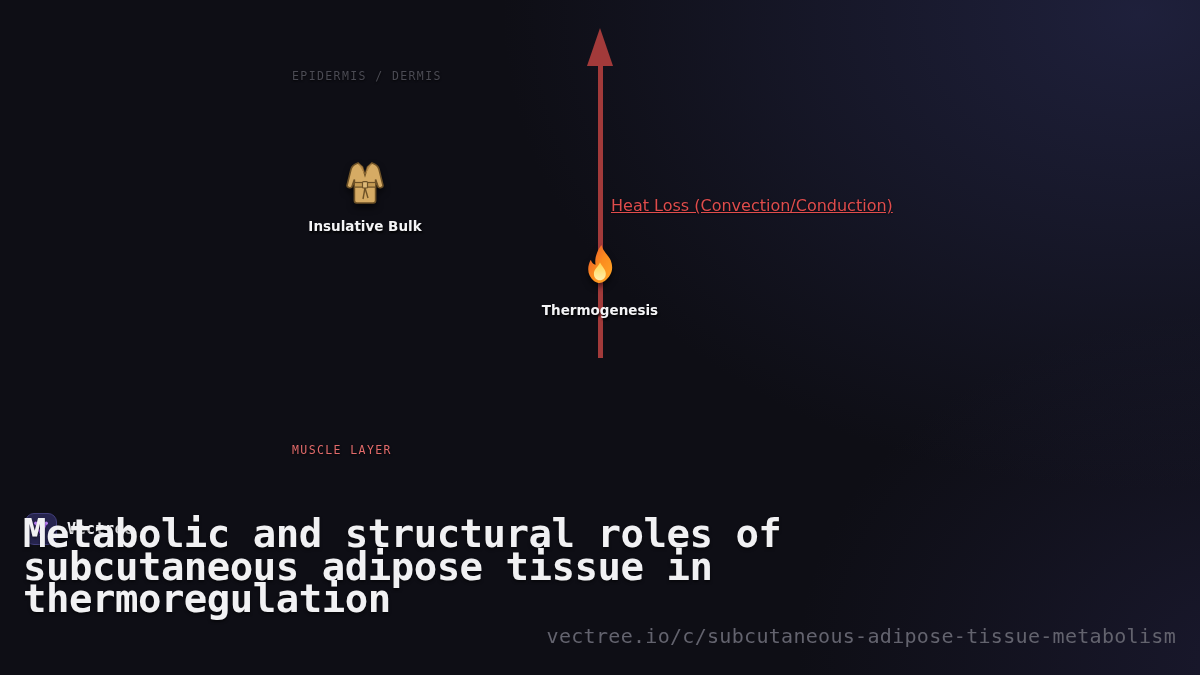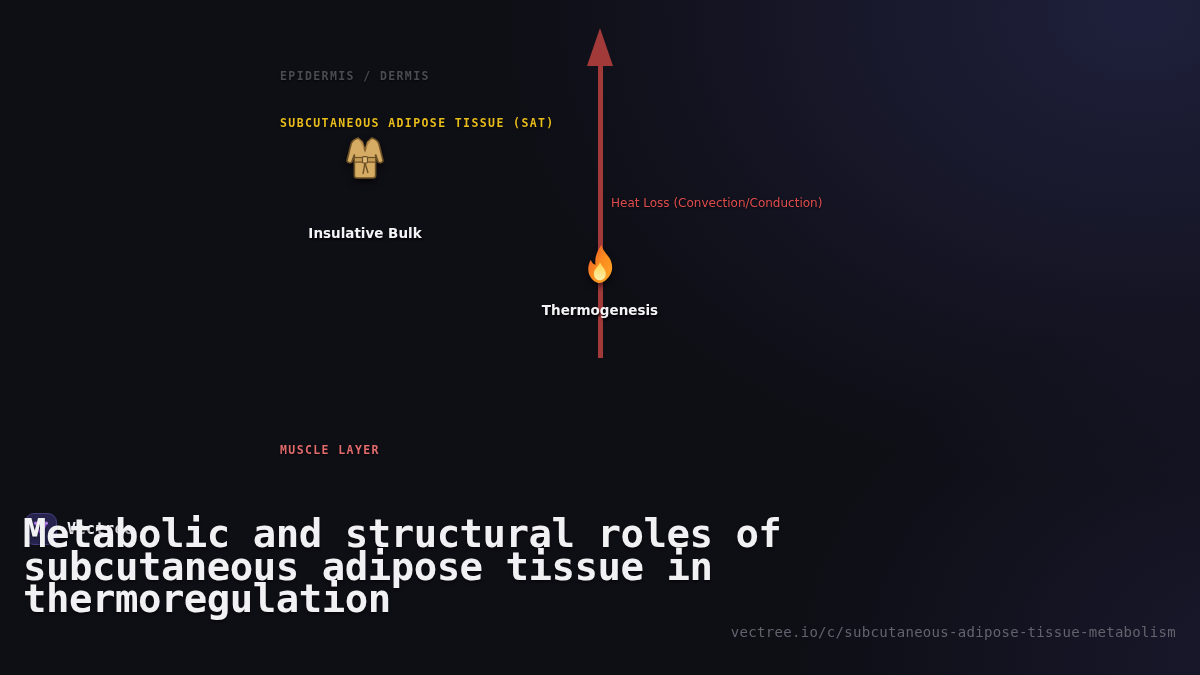--- a/index.html
+++ b/index.html
@@ -8,60 +8,61 @@
     position:relative; width:1200px; height:675px; overflow:hidden;
     font-family:"DejaVu Sans Mono","Liberation Mono",monospace;
     background:
       radial-gradient(1100px 820px at 95% 2%, rgba(36,38,72,.75) 0%, rgba(36,38,72,0) 58%),
       radial-gradient(820px 640px at 104% 98%, rgba(36,34,68,.5) 0%, rgba(36,34,68,0) 55%),
       #0e0e15;
   }
 
   
   .section-label {
-    position:absolute; left:280px;
-    font-weight:bold; font-size:11.5px; letter-spacing:1.4px;
+    position:absolute; left:292px;
+    font-weight:normal; font-size:11.5px; letter-spacing:1.4px;
     text-shadow:0 1px 2px rgba(0,0,0,.7);
     white-space:nowrap;
   }
   .section-epidermis { top:69px;  color:#4b4b54; }
   .section-sat       { top:116px; color:#e9bd1c; }
   .section-muscle    { top:403px; color:#e26b6b;margin-top:40px; }
 
   
   .arrow-shaft {
     position:absolute; left:598px; top:60px; width:4.5px; height:298px;
     background:#a23a3a; z-index:1;
   }
   .arrow-head {
     position:absolute; left:587px; top:28px; width:0; height:0; z-index:1;
     border-left:13.5px solid transparent; border-right:13.5px solid transparent;
     border-bottom:38px solid #a23a3a;
   }
   .heat-label {
     position:absolute; left:611px; top:196px; z-index:2;
     font-family:"DejaVu Sans","Liberation Sans",sans-serif;
-    font-size:12px; color:#e04c4c; white-space:nowrap;
+    font-size:16px; color:#e04c4c; white-space:nowrap;
     text-shadow:0 1px 2px rgba(0,0,0,.6);
+    text-decoration:underline;
   }
 
   
   .node {
     position:absolute; width:240px; z-index:2;
     display:flex; flex-direction:column; align-items:center;
   }
   .node-icon { width:48px; height:48px; filter:drop-shadow(0 4px 3px rgba(0,0,0,.55)); }
   .node-label {
     margin-top:12px;
     font-family:"DejaVu Sans","Liberation Sans",sans-serif;
     font-weight:bold; font-size:13.5px; color:#f4f4f6;
     text-shadow:1px 2px 2px rgba(0,0,0,.9);
     white-space:nowrap;
   }
-  .node-insulative    { left:245px; top:133px;gap:32px; }
+  .node-insulative    { left:245px; top:158px; }
   .node-vasomotor     { left:715px; top:147px; }
   .node-thermogenesis { left:480px; top:242px; }
   .node-adipokine     { left:480px; top:430px; }
 
   
   .brand-row { position:absolute; left:25px; top:513px; display:flex; align-items:center; z-index:3; }
   .brand-logo {
     width:32px; height:32px; border-radius:9px;
     background:#26244e; border:1.5px solid #413e7a;
     display:flex; align-items:center; justify-content:center;
@@ -70,30 +71,29 @@
     margin-left:10px; font-weight:bold; font-size:15px; color:#f2f2f4; letter-spacing:.5px;
   }
   .poster-title {
     position:absolute; left:23px; top:518px; z-index:3;
     font-weight:bold; font-size:39px; line-height:32.5px;
     color:#f1f1f3; white-space:pre-line; letter-spacing:-.5px;
     text-shadow:0 2px 3px rgba(0,0,0,.5);
   }
   .poster-url {
     position:absolute; right:24px; top:624px; z-index:3;
-    font-size:14px; color:#63636e; letter-spacing:.3px;
+    font-size:20px; color:#63636e; letter-spacing:.3px;
   }
 </style>
 </head>
 <body>
 
 <div class="canvas">
 
   <div class="section-label section-epidermis">EPIDERMIS / DERMIS</div>
-  <div class="section-label section-sat">SUBCUTANEOUS ADIPOSE TISSUE (SAT)</div>
   <div class="section-label section-muscle">MUSCLE LAYER</div>
 
   <div class="arrow-head"></div>
   <div class="arrow-shaft"></div>
   <div class="heat-label">Heat Loss (Convection/Conduction)</div>
 
   <div class="node node-insulative">
     <svg class="node-icon" viewBox="0 0 48 48">
       <path d="M17 5 C13.5 6.2 10.8 8.2 10 11.2 L6 27.5 C5.8 29.2 9.2 30.4 10.7 29.2 L13.4 21.5 L13.4 42.5 C13.4 44 14.4 45 15.8 45 L32.2 45 C33.6 45 34.6 44 34.6 42.5 L34.6 21.5 L37.3 29.2 C38.8 30.4 42.2 29.2 42 27.5 L38 11.2 C37.2 8.2 34.5 6.2 31 5 L26.5 9 L24 17 L21.5 9 Z" fill="#d6ab64" stroke="#6e5227" stroke-width="1.6"></path>
       <path d="M17 5 L24 17 L21.5 9 Z" fill="#b5894a"></path>

